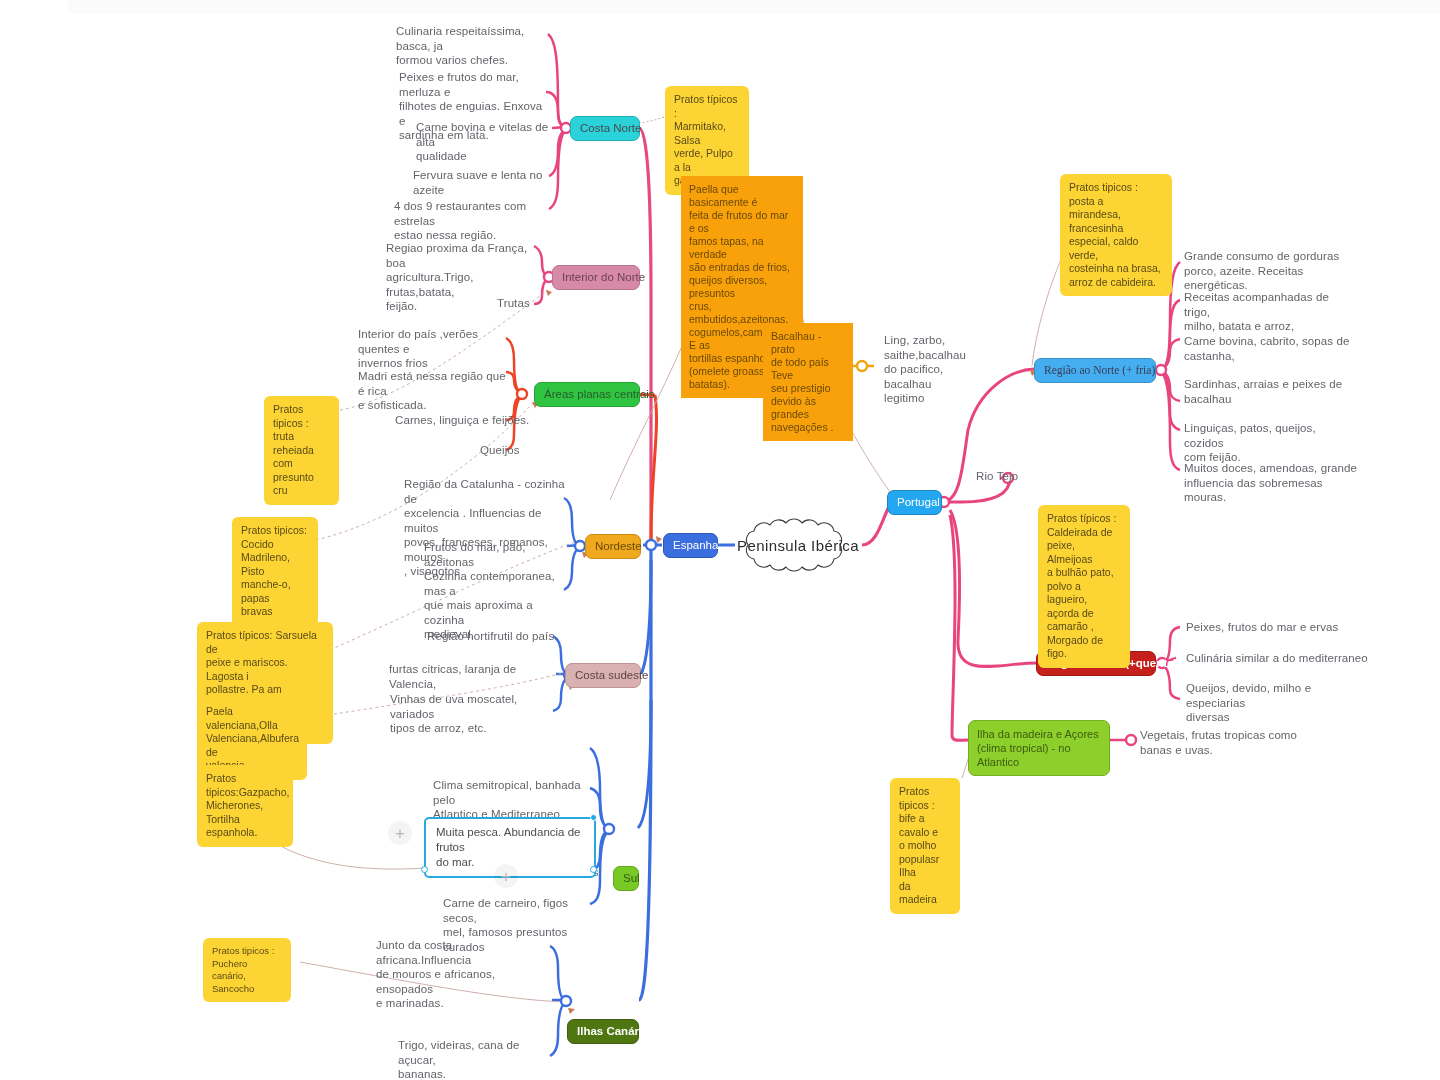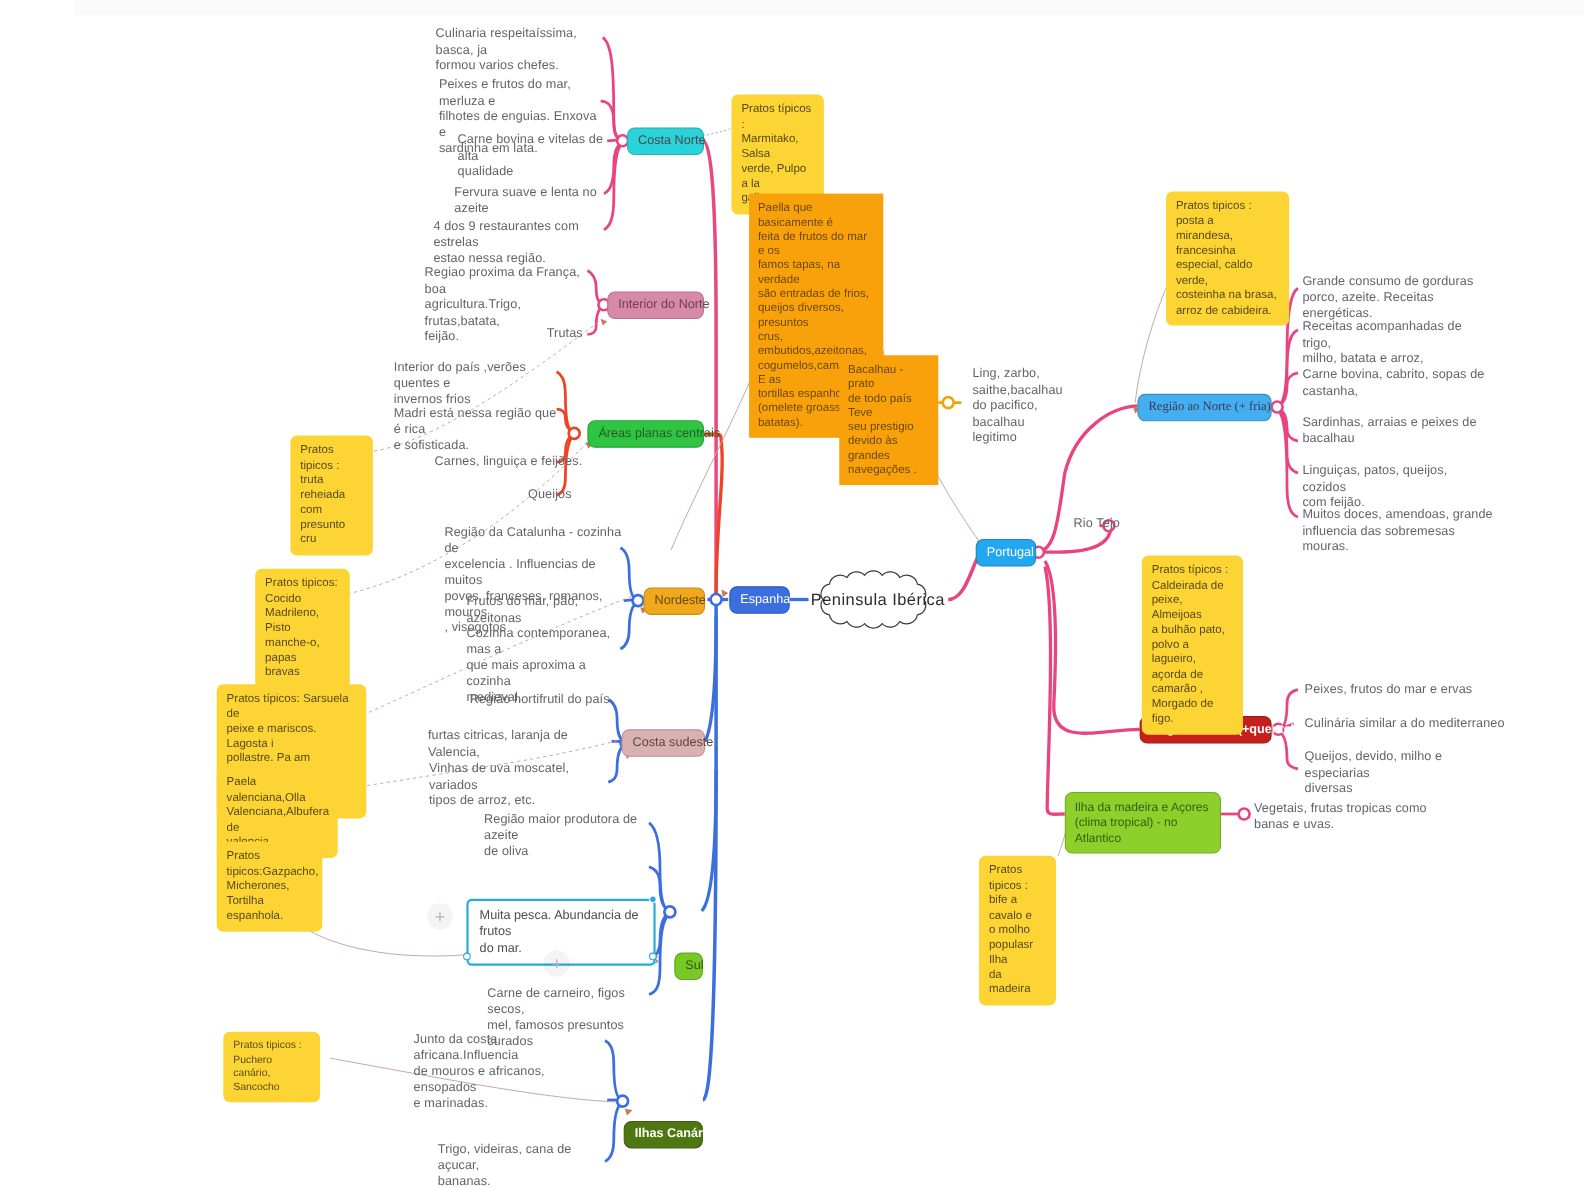--- a/index.html
+++ b/index.html
@@ -318,22 +318,22 @@
   <div class="it leaf" style="left:424px; top:540px; width:150px; white-space:pre-line;">Frutos do mar, pão, azeitonas</div>
   <div class="it leaf" style="left:424px; top:569px; width:152px; white-space:pre-line;">Cozinha contemporanea, mas a
 que mais aproxima a cozinha
 medieval.</div>
 
   <div class="it leaf" style="left:427px; top:629px; width:160px; white-space:pre-line;">Região hortifrutil do país.</div>
   <div class="it leaf" style="left:389px; top:662px; width:166px; white-space:pre-line;">furtas citricas, laranja de Valencia,</div>
   <div class="it leaf" style="left:390px; top:692px; width:160px; white-space:pre-line;">Vinhas de uva moscatel, variados
 tipos de arroz, etc.</div>
 
-  <div class="it leaf" style="left:440px; top:738px; width:160px; white-space:pre-line;">Região maior produtora de azeite
-de oliva</div>
+  <div class="it leaf" style="left:433px; top:778px; width:162px; white-space:pre-line;">Clima semitropical, banhada pelo
+Atlantico e Mediterraneo</div>
   <div class="it leaf" style="left:484px; top:865px; width:160px; white-space:pre-line;">Influencia dos Mouros</div>
   <div class="it leaf" style="left:443px; top:896px; width:158px; white-space:pre-line;">Carne de carneiro, figos secos,
 mel, famosos presuntos curados</div>
 
   <div class="it selected" style="left:424px; top:817px; width:172px;">
     <span style="white-space:pre-line;">Muita pesca. Abundancia de frutos
 do mar.</span>
     <div class="handle" style="left:164px; top:-5px;"></div>
     <div class="handle hollow" style="left:164px; top:47px;"></div>
     <div class="handle hollow" style="left:-5px; top:47px;"></div>

